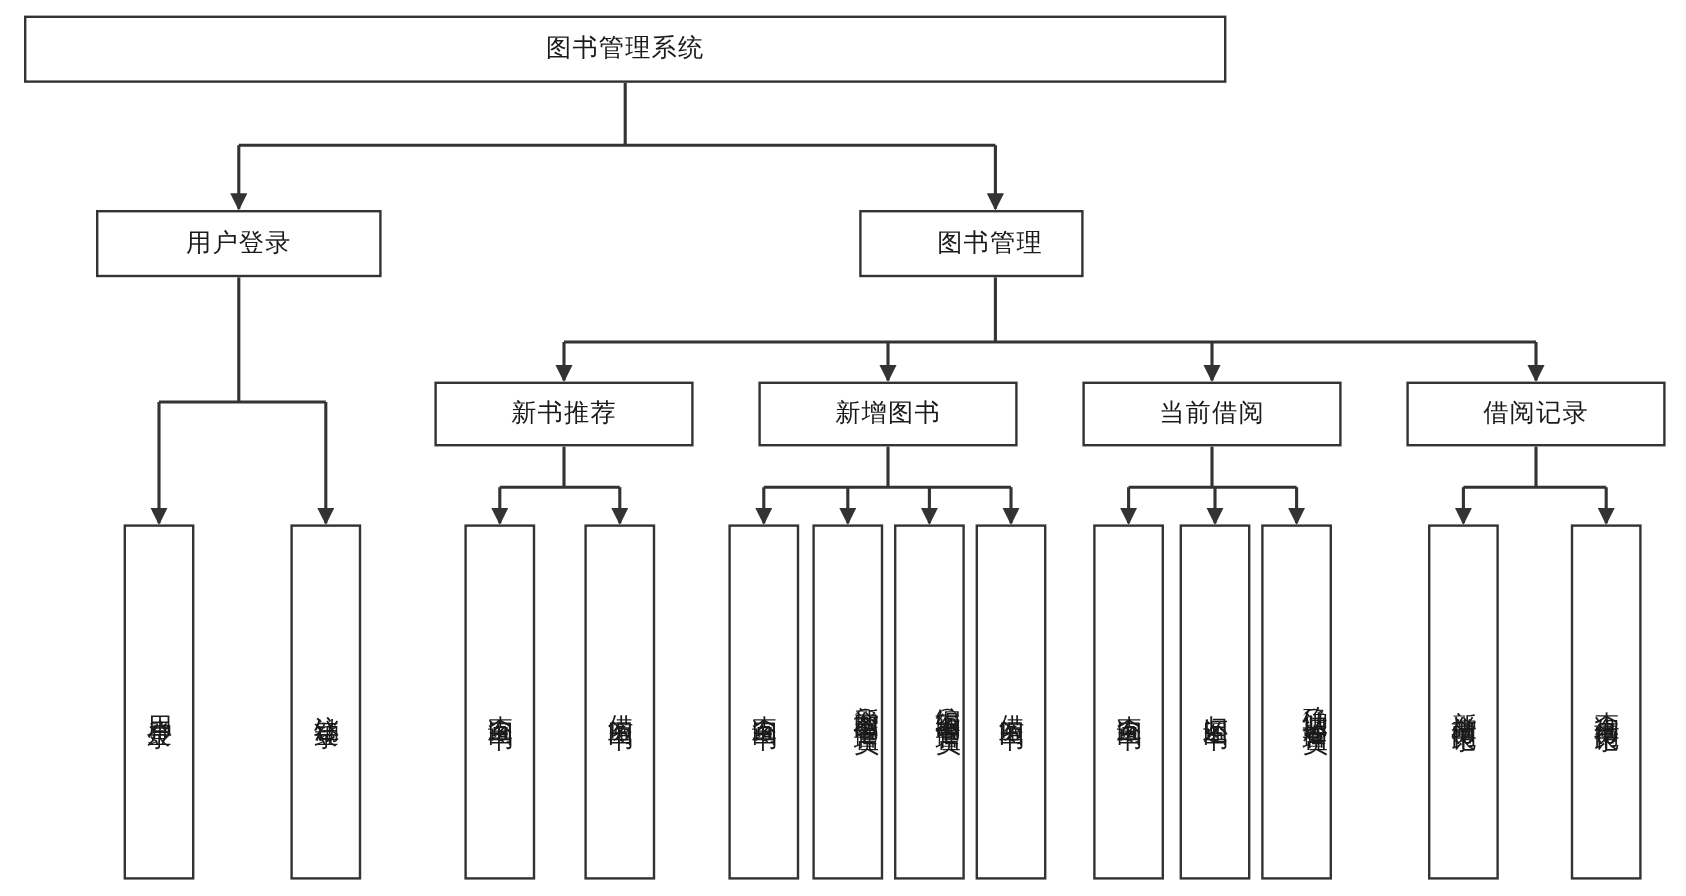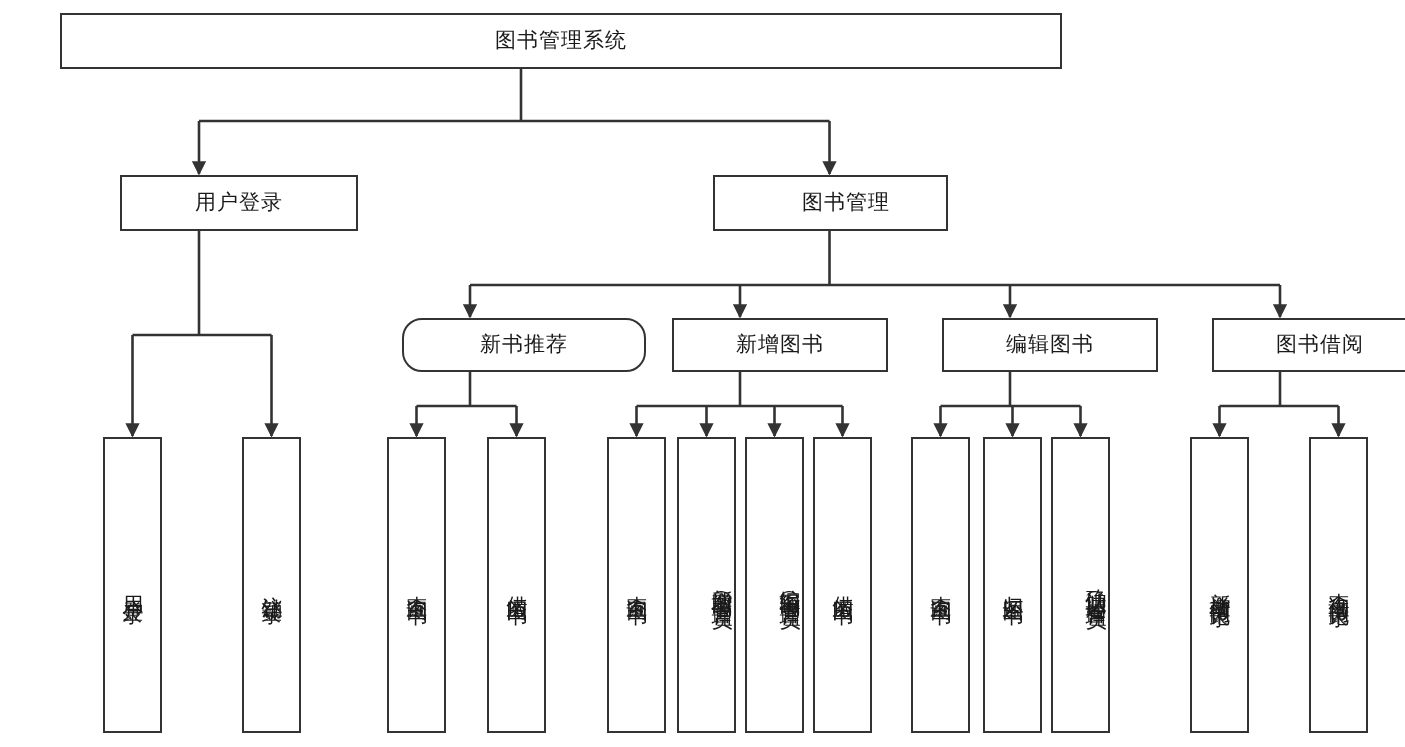--- a/index.html
+++ b/index.html
@@ -32,21 +32,20 @@
     background: #ffffff;
     display: flex;
     align-items: center;
     justify-content: center;
     color: #1a1a1a;
   }
   .node.h {
     font-size: 21px;
     letter-spacing: 1px;
     line-height: 1.2;
-    margin-left: 40px;
   }
   .node.v {
     writing-mode: vertical-rl;
     text-orientation: upright;
     font-size: 21px;
     letter-spacing: 3px;
     line-height: 1.2;
     padding: 4px 0;
     align-items: flex-start;
     justify-content: center;
@@ -118,34 +117,34 @@
       </g>
   </svg>
 
   <div id="node-layer">
       <div class="node h" style="left: 20px; top: 13px; width: 1002px; height: 56px;">
         <span>图书管理系统</span>
       </div>
       <div class="node h" style="left: 80px; top: 175px; width: 238px; height: 56px;">
         <span>用户登录</span>
       </div>
-      <div class="node h" style="left: 673px; top: 175px; width: 235px; height: 56px; padding-left: 31px;">
+      <div class="node h" style="left: 716px; top: 175px; width: 187px; height: 56px; padding-left: 31px;">
         <span>图书管理</span>
       </div>
-      <div class="node h" style="left: 362px; top: 318px; width: 244px; height: 54px; border-radius: 20px;">
+      <div class="node h" style="left: 362px; top: 318px; width: 216px; height: 54px;">
         <span>新书推荐</span>
       </div>
       <div class="node h" style="left: 632px; top: 318px; width: 216px; height: 54px;">
         <span>新增图书</span>
       </div>
       <div class="node h" style="left: 902px; top: 318px; width: 216px; height: 54px;">
-        <span>编辑图书</span>
+        <span>当前借阅</span>
       </div>
       <div class="node h" style="left: 1172px; top: 318px; width: 216px; height: 54px;">
-        <span>图书借阅</span>
+        <span>借阅记录</span>
       </div>
       <div class="node v vmid" style="left: 103px; top: 437px; width: 59px; height: 296px;">
         <span class="vtext">用户登录</span>
       </div>
       <div class="node v vmid" style="left: 242px; top: 437px; width: 59px; height: 296px;">
         <span class="vtext">注销登录</span>
       </div>
       <div class="node v vmid" style="left: 387px; top: 437px; width: 59px; height: 296px;">
         <span class="vtext">查询图书</span>
       </div>

